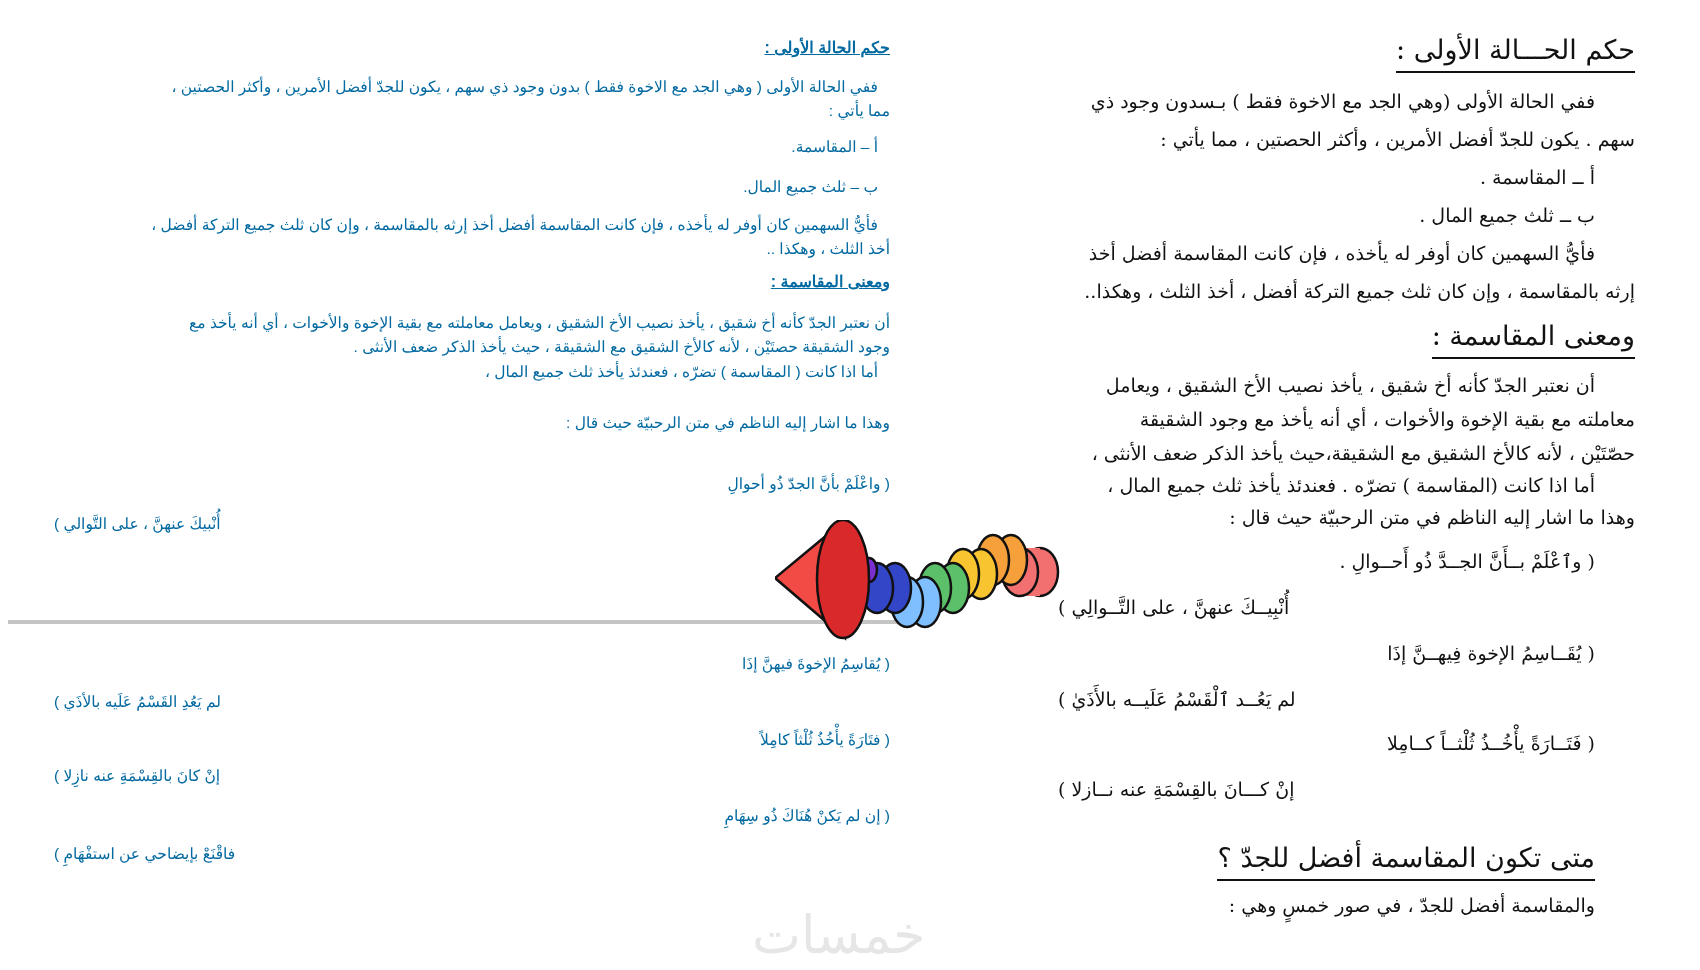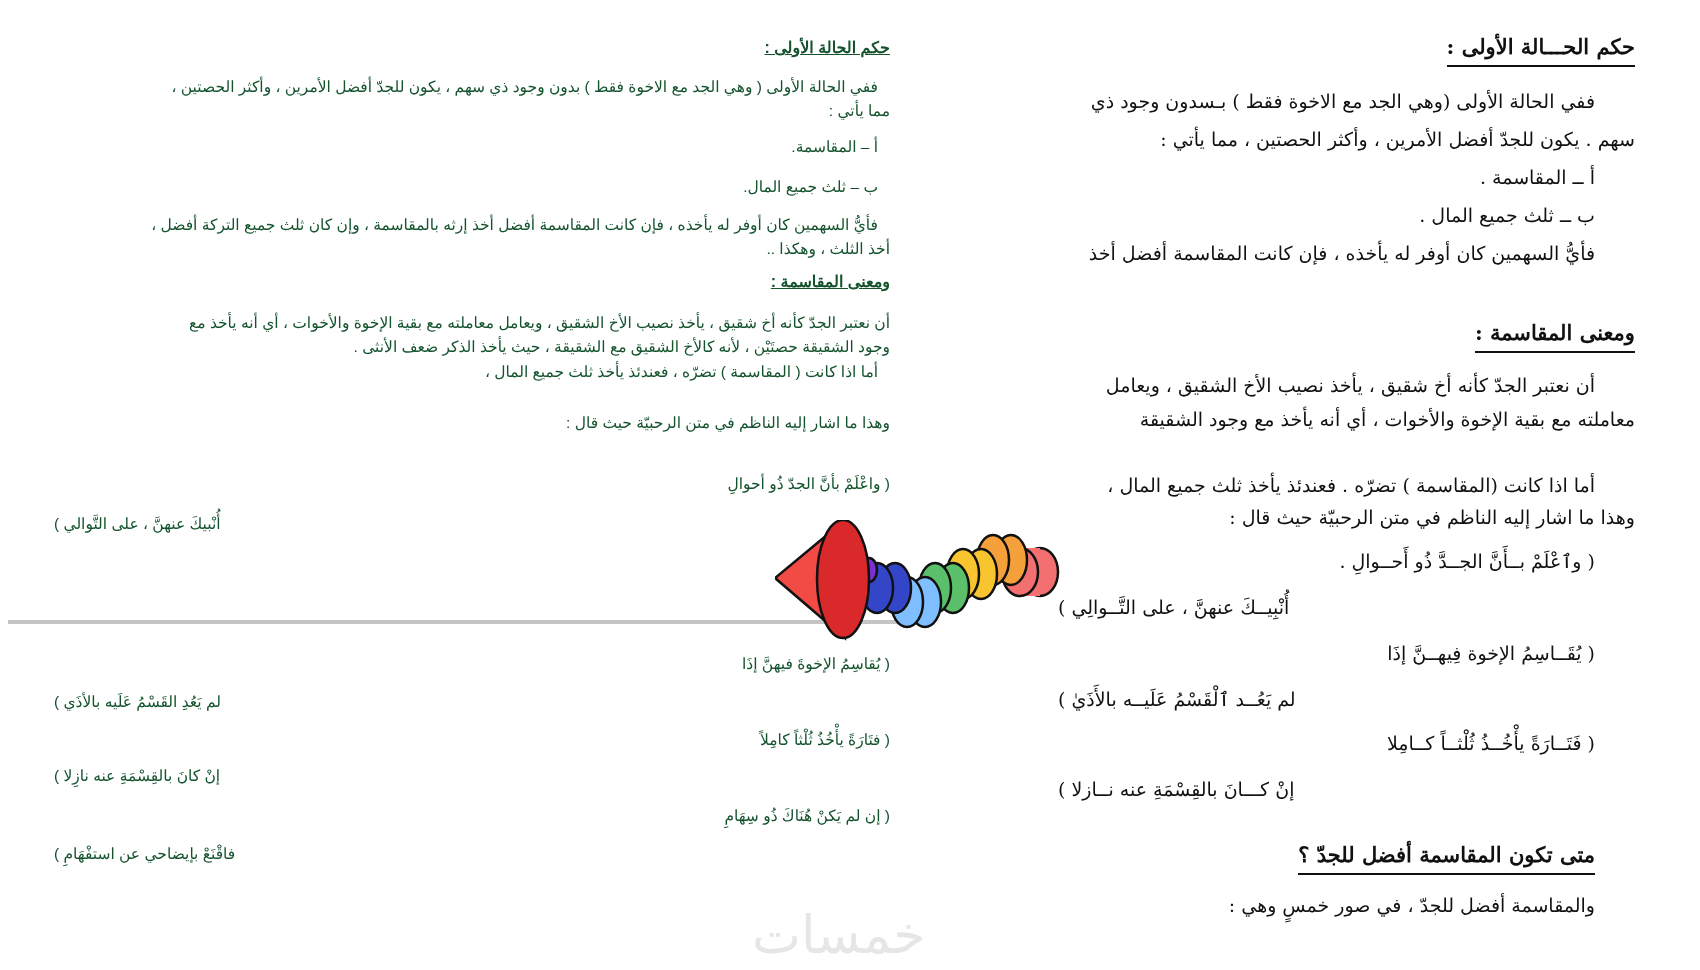--- a/index.html
+++ b/index.html
@@ -3,28 +3,28 @@
 <meta charset="utf-8">
 <style>
   html, body { margin: 0; padding: 0; }
   body {
     width: 1700px; height: 970px; overflow: hidden; position: relative;
     background: #ffffff; color: #111;
     font-family: "DejaVu Sans", sans-serif;
   }
   .page { position: absolute; direction: rtl; }
   
-  #left-page { left: 40px; top: 30px; width: 850px; height: 930px; font-family: "Liberation Sans", sans-serif; font-size: 15.5px; color: #14532d; }
+  #left-page { left: 40px; top: 30px; width: 850px; height: 930px; font-family: "Liberation Sans", sans-serif; font-size: 15.5px; color: #0369a1; }
   #left-page .h { position: absolute; right: 0; font-weight: bold; text-decoration: underline; font-size: 16px; }
   #left-page .p { position: absolute; right: 0; line-height: 22px; white-space: nowrap; }
   #left-page .ind { right: 12px; }
   #left-page .verse-l { position: absolute; white-space: nowrap; margin-top: 27px; }
   
   #right-page { left: 1010px; top: 30px; width: 625px; height: 940px; font-family: "DejaVu Serif", serif; font-size: 19px; color: #111; }
-  #right-page .h { position: absolute; right: 0; font-weight: bold; font-size: 21px; }
+  #right-page .h { position: absolute; right: 0; font-weight: normal; font-size: 27px; }
   #right-page .h .ul { position: absolute; left: 0; right: 0; bottom: -8px; height: 2px; background: #111; }
   #right-page .p { position: absolute; right: 0; white-space: nowrap; line-height: 38px; }
   #right-page .ind { right: 40px; }
   #right-page .verse { position: absolute; white-space: nowrap; }
   .divider { position: absolute; left: 8px; top: 620px; width: 900px; height: 4px; background: #c4c4c4; }
   #watermark { position: absolute; left: 752px; top: 905px; font-family: "DejaVu Sans", sans-serif; font-size: 52px; color: #e6e6e6; letter-spacing: 2px; direction: rtl; }
   #arrow-graphic { position: absolute; left: 775px; top: 520px; }
 </style>
 </head>
 <body>
@@ -58,27 +58,29 @@
 <div class="page" id="right-page">
   <div class="h" style="top:4px;">
     <span>حكم الحـــالة الأولى :</span>
     <span class="ul"></span>
   </div>
   <div class="p ind" style="top:52px;">ففي الحالة الأولى (وهي الجد مع الاخوة فقط ) بـسدون وجود ذي</div>
   <div class="p" style="top:90px;">سهم . يكون للجدّ أفضل الأمرين ، وأكثر الحصتين ، مما يأتي :</div>
   <div class="p ind" style="top:128px;">أ ــ المقاسمة .</div>
   <div class="p ind" style="top:166px;">ب ــ ثلث جميع المال .</div>
   <div class="p ind" style="top:204px;">فأيُّ السهمين كان أوفر له يأخذه ، فإن كانت المقاسمة أفضل أخذ</div>
+  <div class="p" style="top:242px;">إرثه بالمقاسمة ، وإن كان ثلث جميع التركة أفضل ، أخذ الثلث ، وهكذا..</div>
 
   <div class="h" style="top:290px;">
     <span>ومعنى المقاسمة :</span>
     <span class="ul"></span>
   </div>
   <div class="p ind" style="top:336px;">أن نعتبر الجدّ كأنه أخ شقيق ، يأخذ نصيب الأخ الشقيق ، ويعامل</div>
   <div class="p" style="top:370px;">معاملته مع بقية الإخوة والأخوات ، أي أنه يأخذ مع وجود الشقيقة</div>
+  <div class="p" style="top:404px;">حصّتَيْن ، لأنه كالأخ الشقيق مع الشقيقة،حيث يأخذ الذكر ضعف الأنثى ،</div>
   <div class="p ind" style="top:436px;">أما اذا كانت (المقاسمة ) تضرّه . فعندئذ يأخذ ثلث جميع المال ،</div>
   <div class="p" style="top:468px;">وهذا ما اشار إليه الناظم في متن الرحبيّة حيث قال :</div>
 
   <div class="verse" style="top:520px; right:40px;">( وٱعْلَمْ بــأَنَّ الجــدَّ ذُو أَحــوالِ .</div>
   <div class="verse" style="top:566px; left:48px;">أُنْبِيــكَ عنهنَّ ، على التَّــوالِي )</div>
   <div class="verse" style="top:612px; right:40px;">( يُقَــاسِمُ الإخوة فِيهــنَّ إذَا</div>
   <div class="verse" style="top:658px; left:48px;">لم يَعُــد ٱلْقَسْمُ عَلَيــه بالأَذَيٰ )</div>
   <div class="verse" style="top:702px; right:40px;">( فَتَــارَةً يأْخُــذُ ثُلْثــاً كــامِلا</div>
   <div class="verse" style="top:748px; left:48px;">إنْ كـــانَ بالقِسْمَةِ عنه نــازلا )</div>
 

